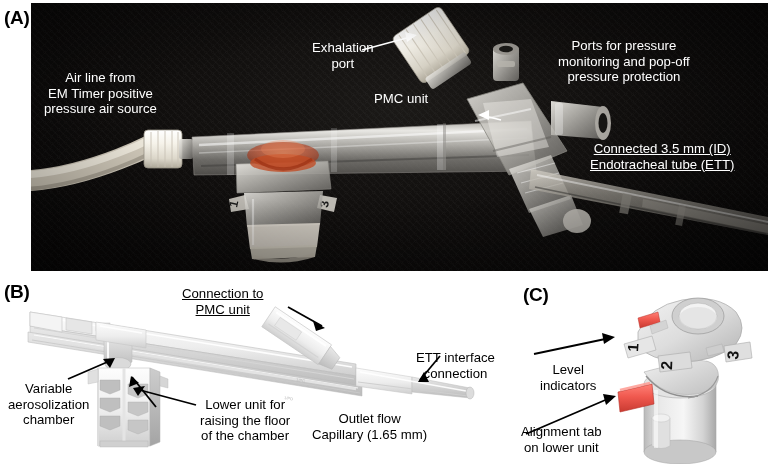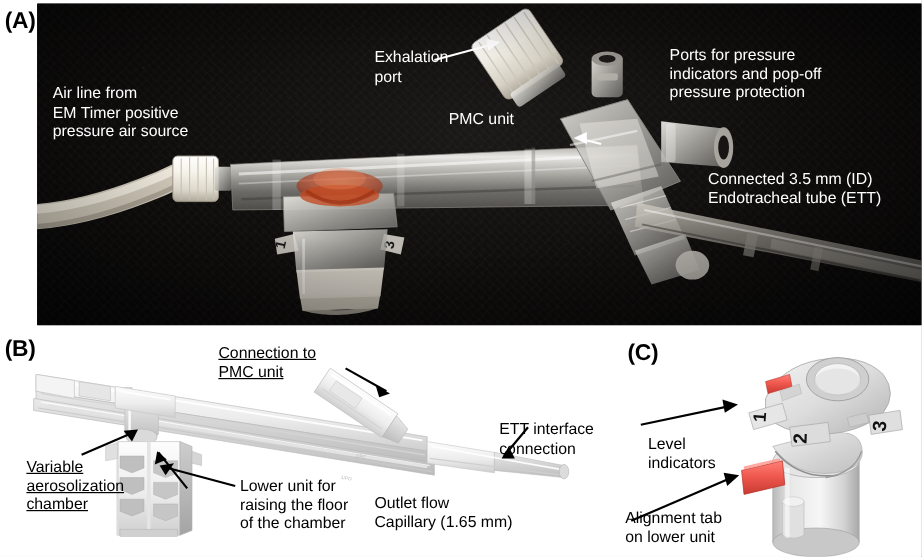--- a/index.html
+++ b/index.html
@@ -3,21 +3,21 @@
 <meta charset="utf-8">
 <style>
   html,body{margin:0;padding:0;background:#ffffff;}
   body{width:768px;height:464px;position:relative;overflow:hidden;
        font-family:"Liberation Sans","DejaVu Sans",sans-serif;}
 
   .figure{position:absolute;left:0;top:0;width:768px;height:464px;background:#fff;}
 
   
   .panel-letter{position:absolute;font-size:19px;font-weight:bold;color:#000;letter-spacing:-0.3px;}
-  .lbl{position:absolute;font-size:13.2px;line-height:15.6px;color:#000;white-space:pre-line;}
+  .lbl{position:absolute;font-size:13.2px;line-height:15.6px;color:#000;white-space:pre-line;text-align:center;}
   .lbl-w{color:#ffffff;}
   svg.ov{position:absolute;left:0;top:0;overflow:visible;pointer-events:none;}
 
   
   #panelA{position:absolute;left:31px;top:3px;width:737px;height:268px;overflow:hidden;
           background:#0c0b0a;}
   .felt{position:absolute;inset:0;
         background-color:#100f0e;
         background-image:
           radial-gradient(circle at 12% 20%, rgba(255,255,255,.040) 0 1px, transparent 1.6px),
@@ -204,23 +204,23 @@
     <div class="vig"></div>
   </div>
 
   <div class="lbl lbl-w" style="left:44px;top:70px;">Air line from
 EM Timer positive
 pressure air source</div>
   <div class="lbl lbl-w" style="left:312px;top:40px;">Exhalation
 port</div>
   <div class="lbl lbl-w" style="left:374px;top:91px;">PMC unit</div>
   <div class="lbl lbl-w" style="left:558px;top:38px;">Ports for pressure
-indicators and pop-off
+monitoring and pop-off
 pressure protection</div>
-  <div class="lbl lbl-w" style="left:590px;top:141px;">Connected 3.5 mm (ID)
+  <div class="lbl lbl-w" style="left:590px;top:141px;text-decoration:underline;">Connected 3.5 mm (ID)
 Endotracheal tube (ETT)</div>
 
   <div class="panel-letter" style="left:4px;top:281px;">(B)</div>
 
   <div id="panelB">
     <svg class="ov" width="520" height="188" viewBox="0 0 520 188">
       <defs>
         <linearGradient id="cadTop" x1="0" y1="0" x2="0" y2="1">
           <stop offset="0%" stop-color="#fdfdfd"></stop>
           <stop offset="55%" stop-color="#ededed"></stop>
@@ -323,21 +323,21 @@
       <polygon points="325,52 313,45 316,55" fill="#000000"></polygon>
       <polygon points="115,82 103,83 110,92" fill="#000000"></polygon>
       <polygon points="133,112 145,110 138,120" fill="#000000"></polygon>
       <polygon points="131,100 129,111 139,107" fill="#000000"></polygon>
       <polygon points="418,106 424,96 429,106" fill="#000000"></polygon>
     </svg>
   </div>
 
   <div class="lbl" style="left:182px;top:286px;text-decoration:underline;">Connection to
 PMC unit</div>
-  <div class="lbl" style="left:22px;top:381px;text-decoration:underline;">Variable
+  <div class="lbl" style="left:8px;top:381px;">Variable
 aerosolization
 chamber</div>
   <div class="lbl" style="left:200px;top:397px;">Lower unit for
 raising the floor
 of the chamber</div>
   <div class="lbl" style="left:312px;top:411px;">Outlet flow
 Capillary (1.65 mm)</div>
   <div class="lbl" style="left:416px;top:350px;">ETT interface
 connection</div>
 

